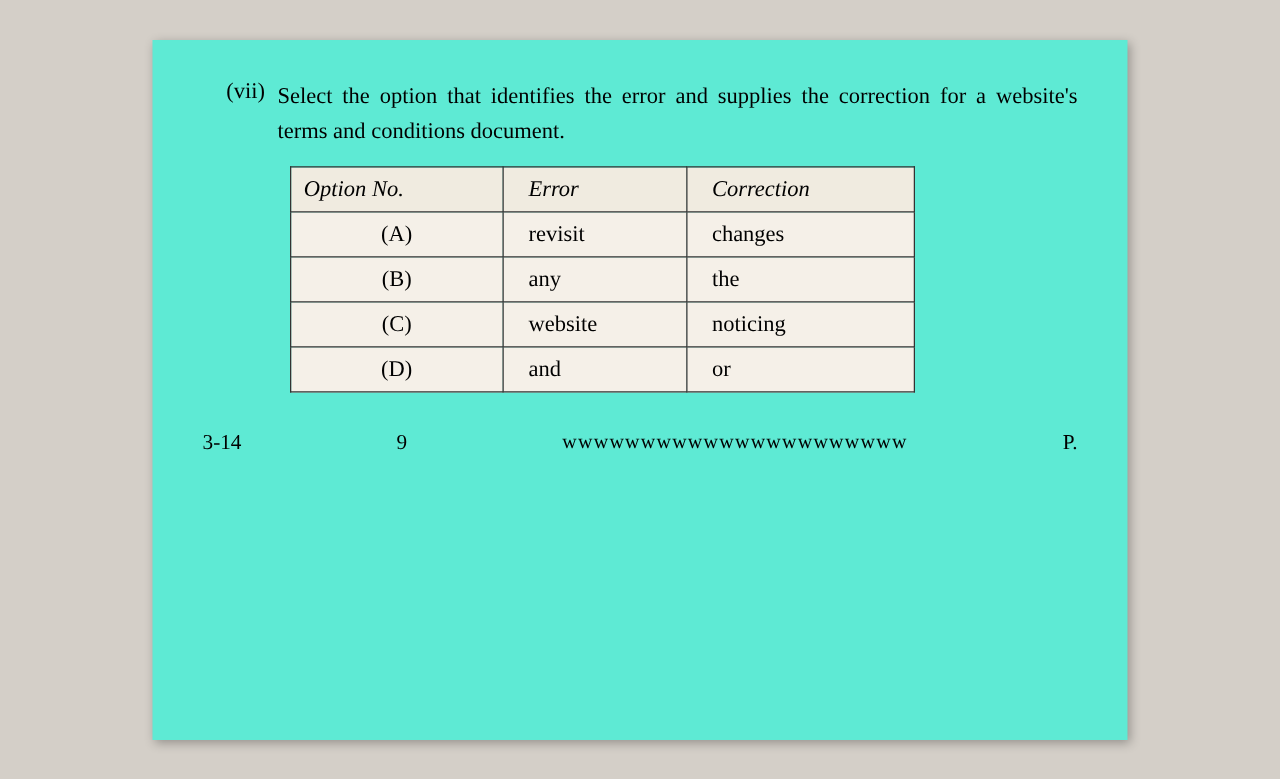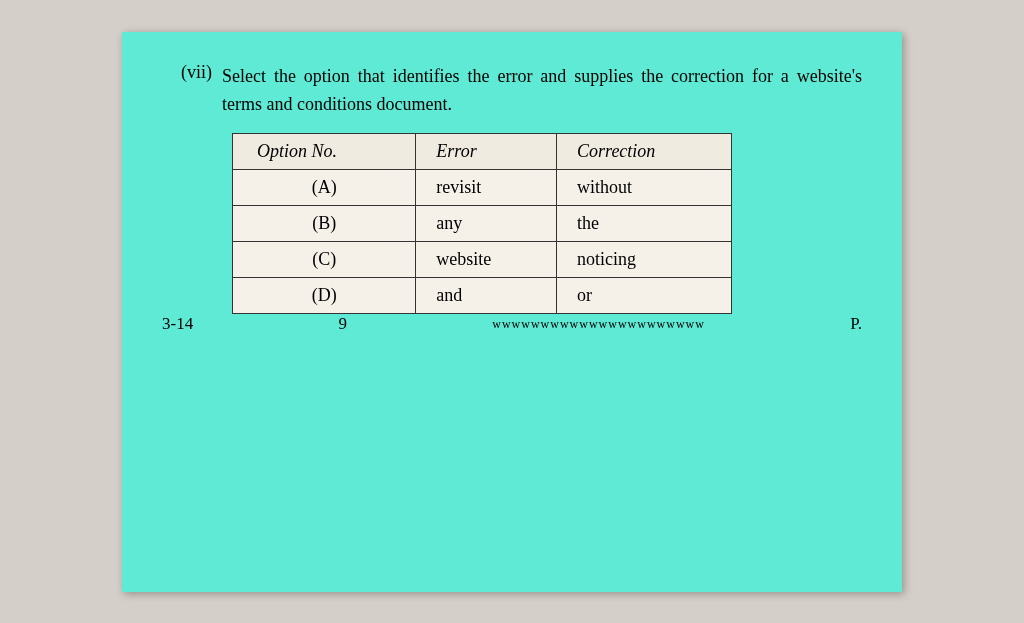--- a/index.html
+++ b/index.html
@@ -77,49 +77,50 @@
     }
 
     table thead tr th {
       font-style: italic;
       font-weight: normal;
       background-color: #f0ebe0;
     }
 
     table thead tr th:first-child {
       text-align: left;
-      padding-left: 24px;
+      padding-left: 10px;
     }
 
     table tbody tr td:first-child {
       text-align: center;
     }
 
     table tbody tr td {
       background-color: #f5f0e8;
     }
 
     .footer {
       display: flex;
       flex-direction: row;
       justify-content: space-between;
       align-items: center;
+      margin-top: 30px;
       padding: 0 0;
     }
 
     .footer-left {
       font-size: 17px;
     }
 
     .footer-center {
       font-size: 17px;
     }
 
     .footer-wavy {
-      font-size: 12px;
+      font-size: 16px;
       letter-spacing: 1px;
     }
 
     .footer-right {
       font-size: 17px;
     }
   </style>
 </head>
 <body>
 
@@ -137,21 +138,21 @@
         <tr>
           <th>Option No.</th>
           <th>Error</th>
           <th>Correction</th>
         </tr>
       </thead>
       <tbody>
       <tr>
             <td>(A)</td>
             <td>revisit</td>
-            <td>without</td>
+            <td>changes</td>
           </tr>
           <tr>
             <td>(B)</td>
             <td>any</td>
             <td>the</td>
           </tr>
           <tr>
             <td>(C)</td>
             <td>website</td>
             <td>noticing</td>

